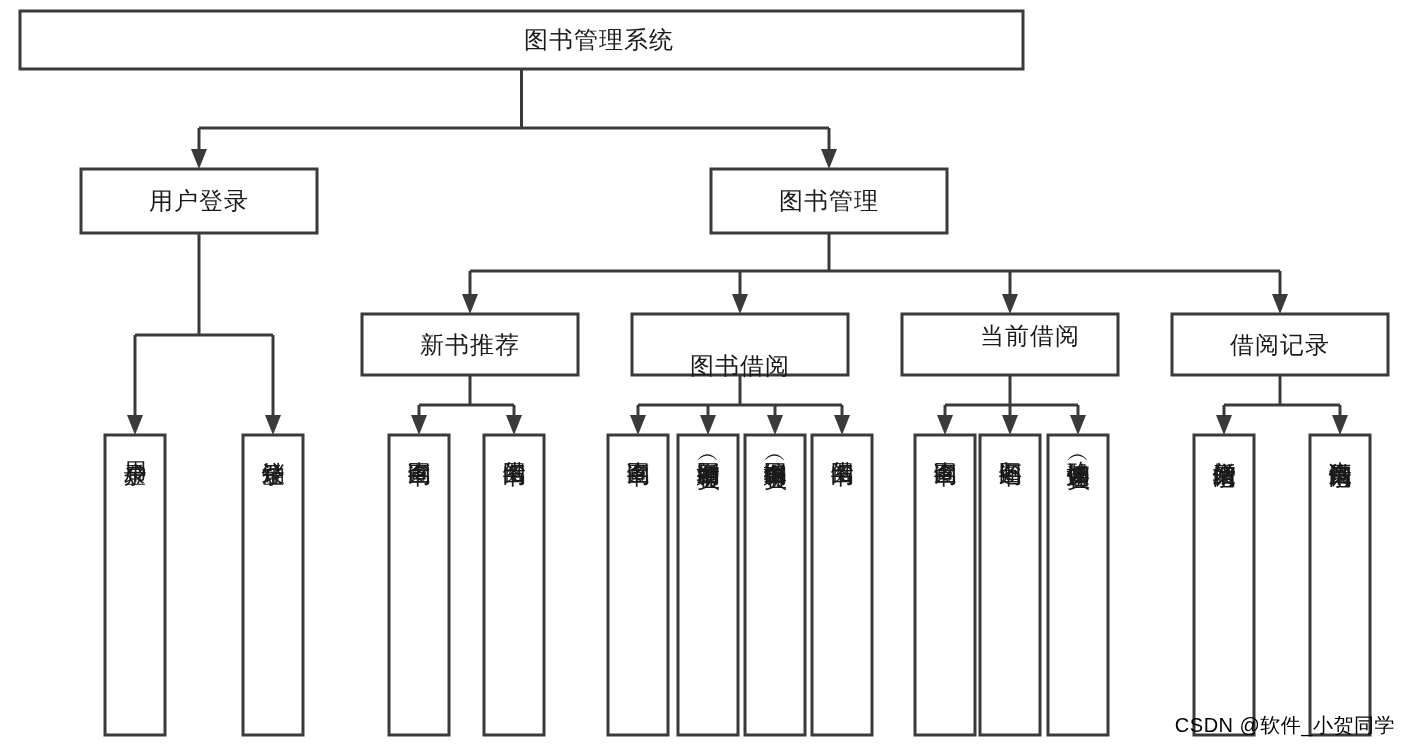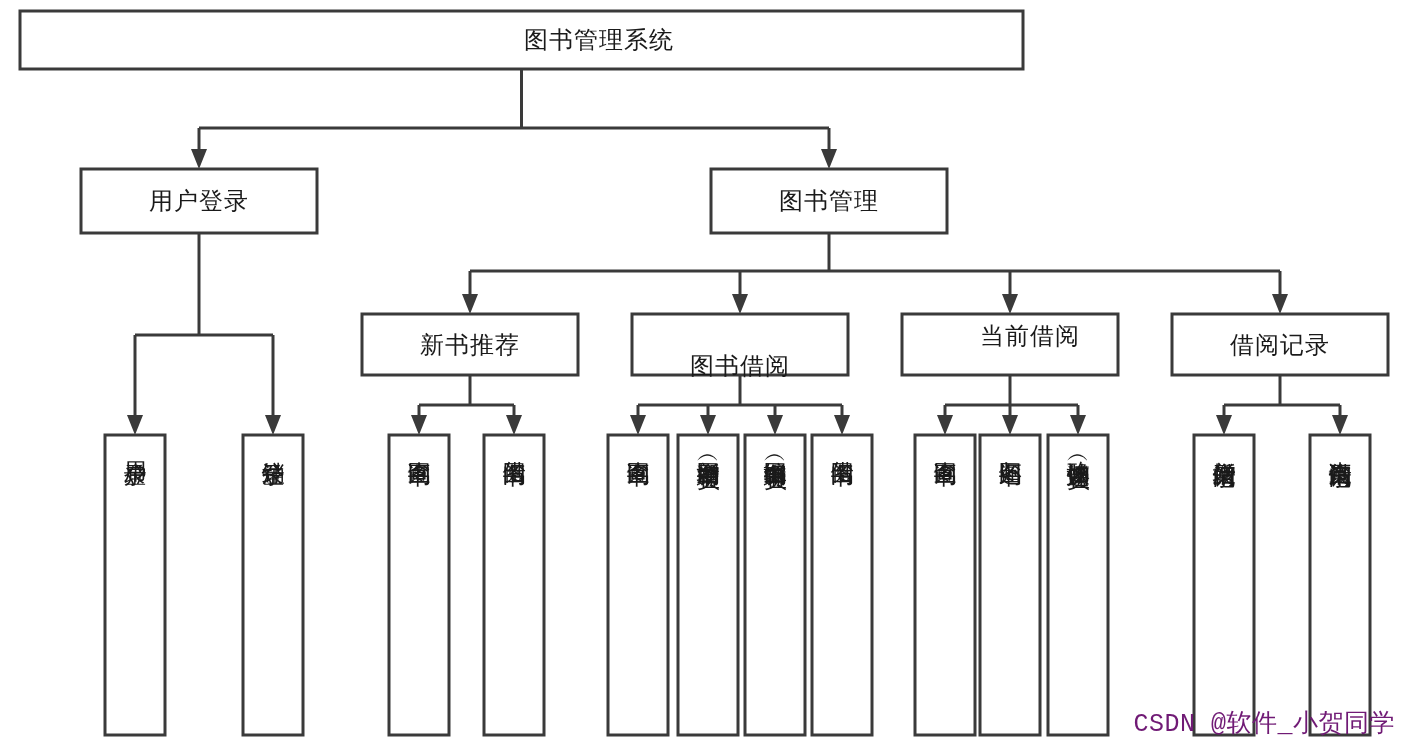--- a/index.html
+++ b/index.html
@@ -69,23 +69,23 @@
     font-family: "Liberation Sans", "DejaVu Sans", sans-serif;
     font-size: 24px;
     color: #1a1a1a;
     letter-spacing: 1px;
     white-space: nowrap;
   }
   #watermark {
     position: absolute;
     right: 10px;
     bottom: 8px;
-    font-family: Liberation Mono, monospace;
-    font-size: 25px;
-    color: #701a75;
+    font-family: Liberation Sans, sans-serif;
+    font-size: 20px;
+    color: #000000;
     letter-spacing: 0.5px;
     white-space: nowrap;
     user-select: none;
   }
 </style>
 </head>
 <body>
 
 <div id="diagram-root">
   <svg class="flow" viewBox="0 0 1405 747" xmlns="http://www.w3.org/2000/svg">

